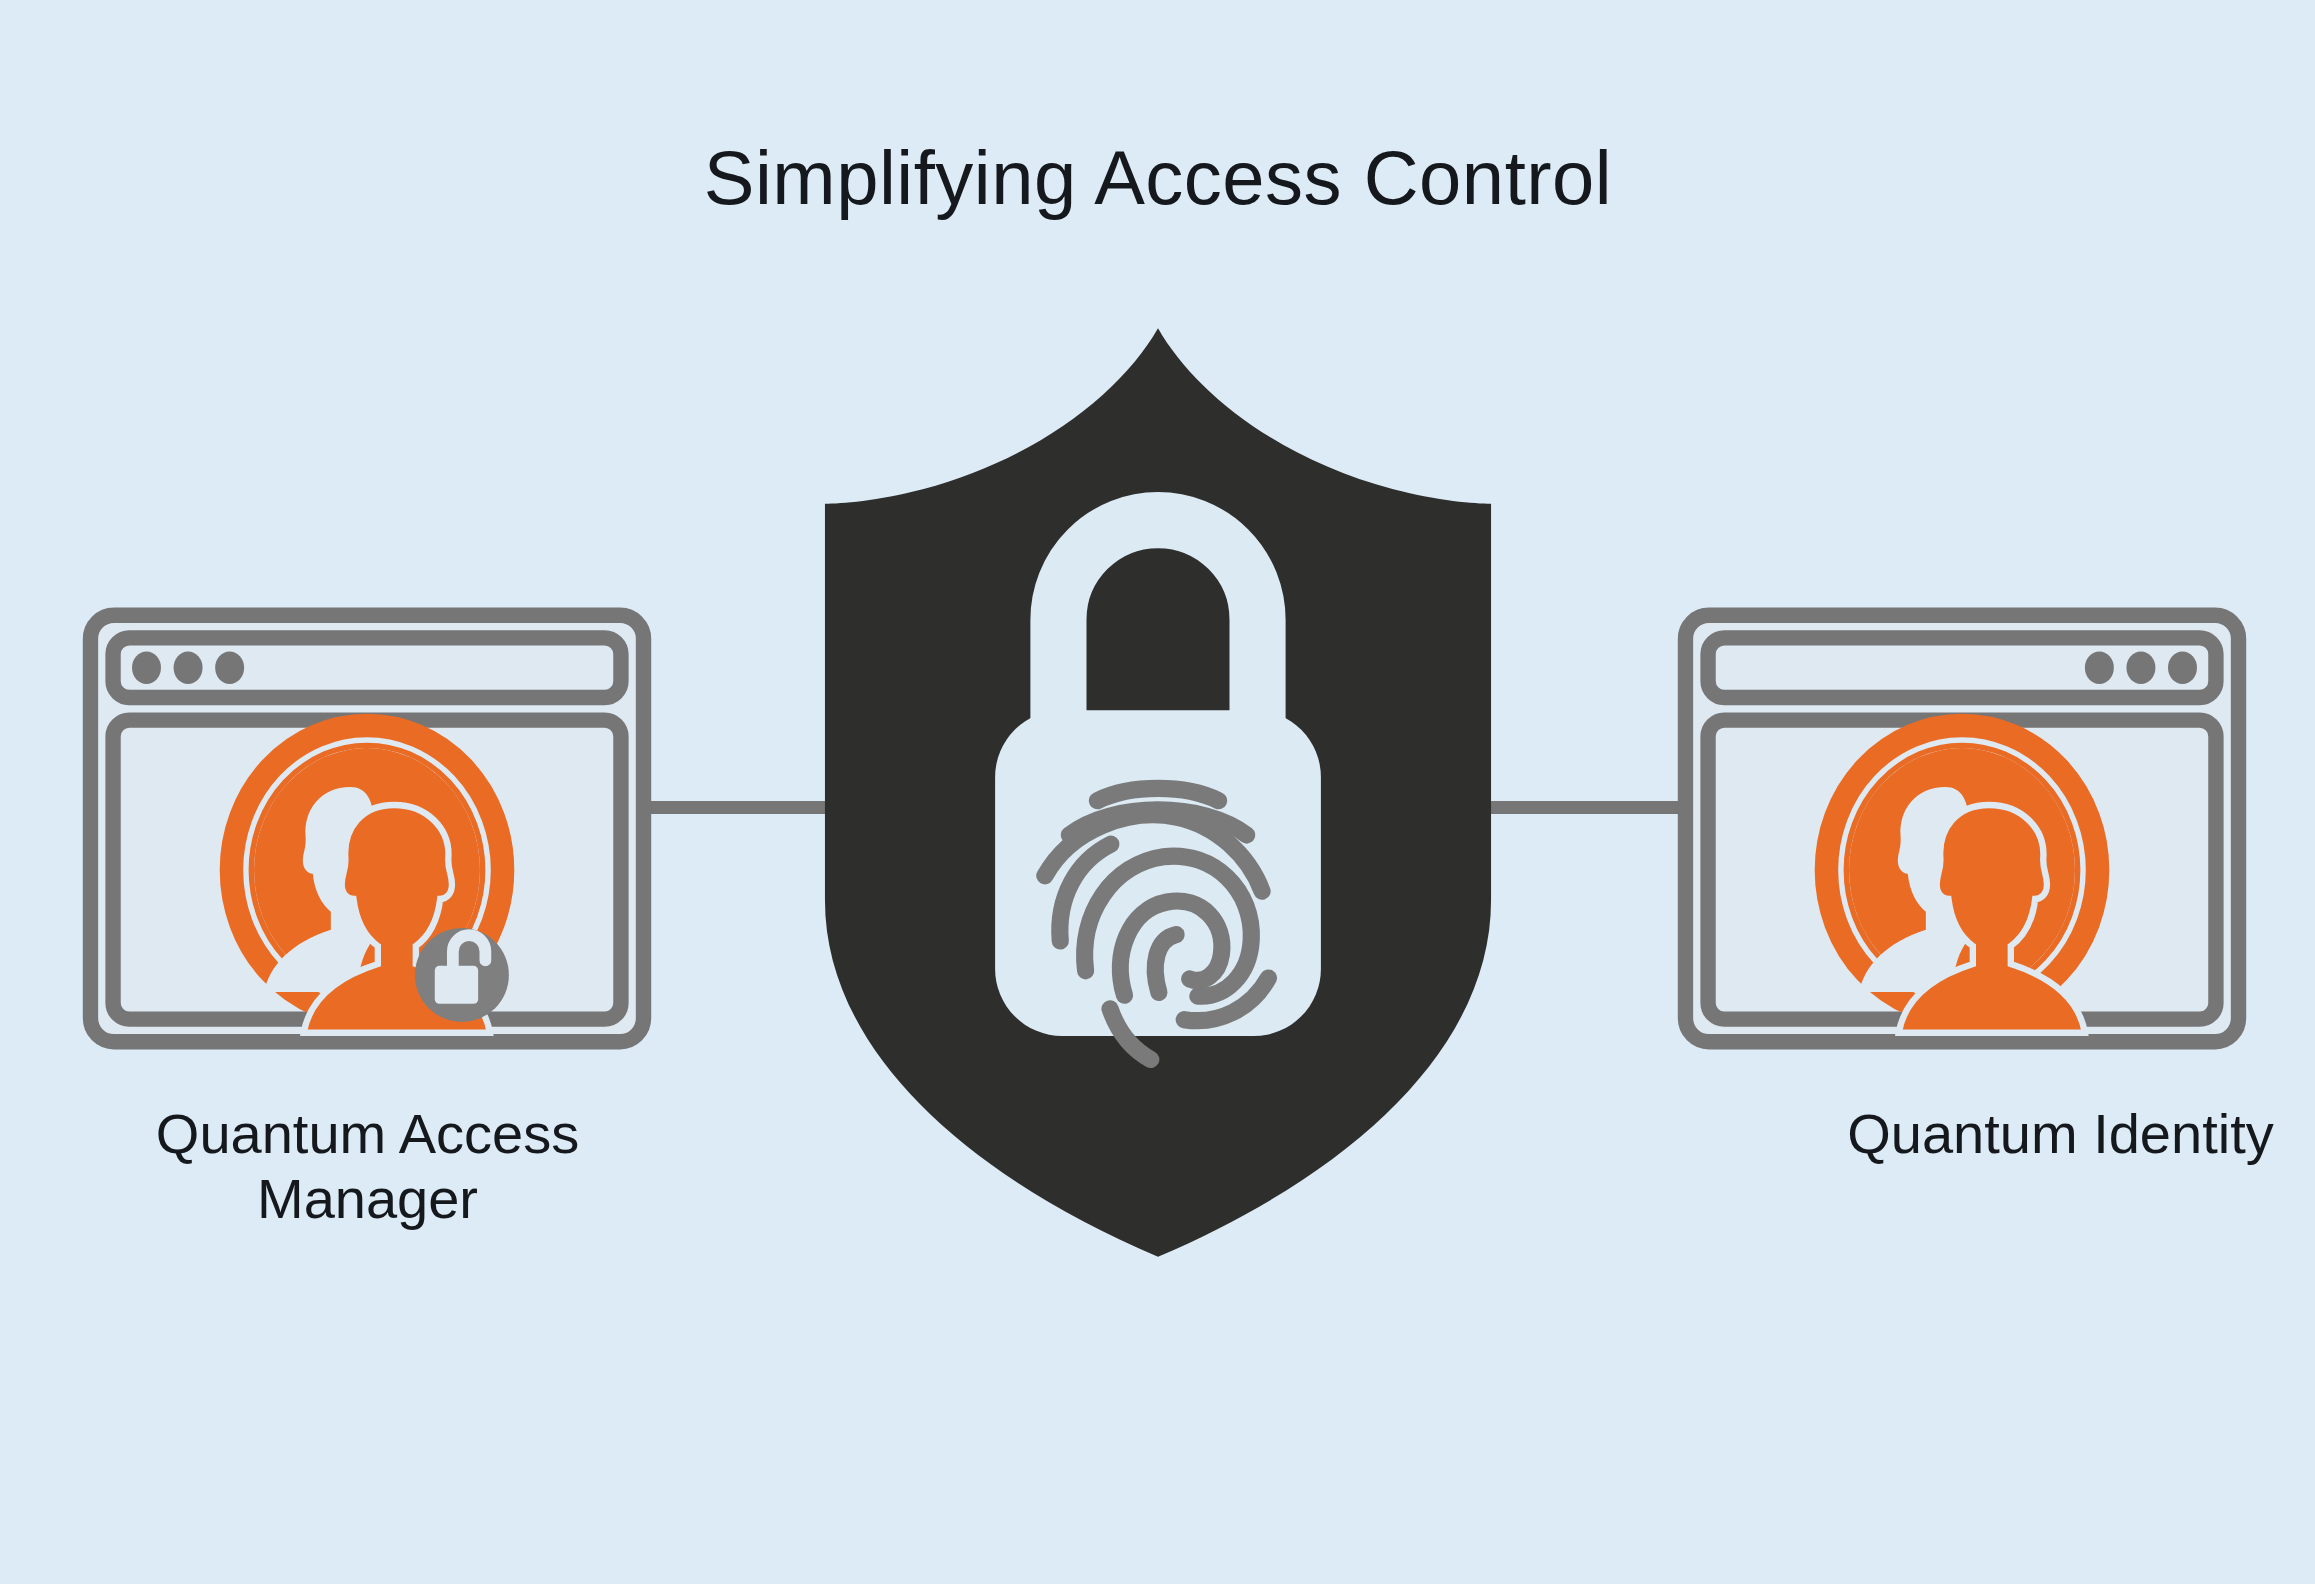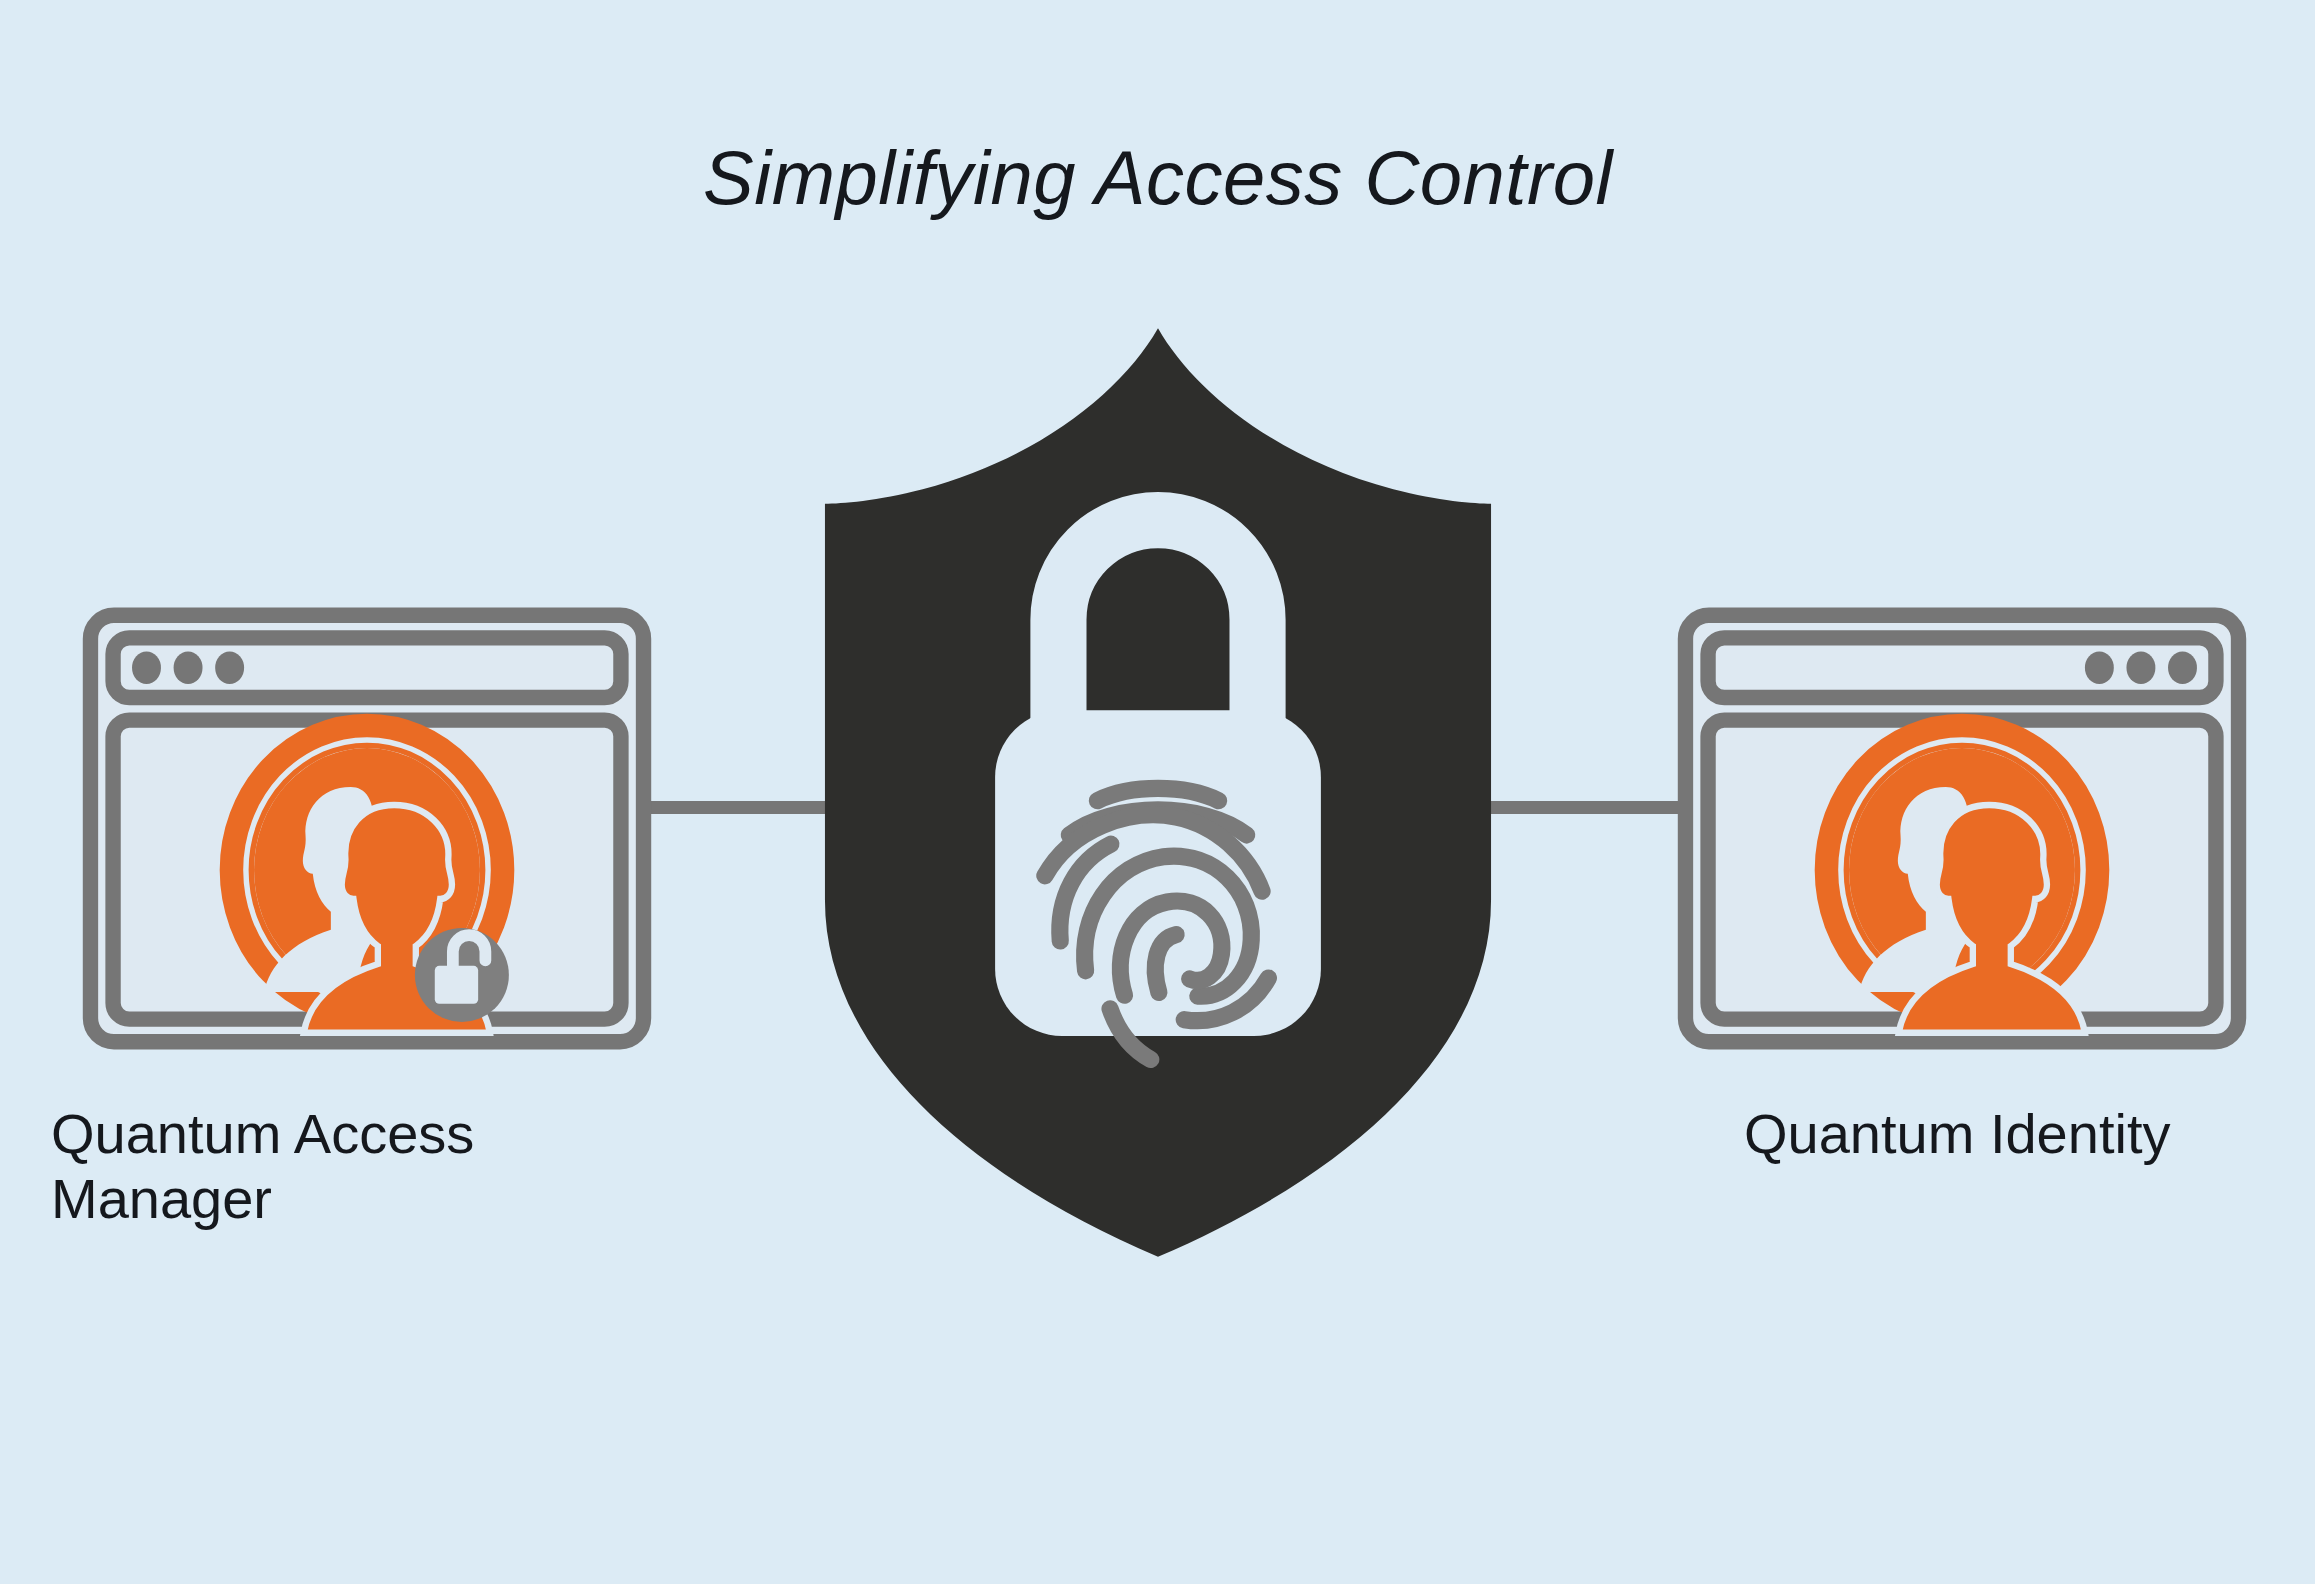--- a/index.html
+++ b/index.html
@@ -26,39 +26,38 @@
     left: 0;
     top: 140px;
     width: 2316px;
     text-align: center;
     font-size: 76px;
     font-weight: 400;
     color: #15181d;
     letter-spacing: 0.5px;
     line-height: 1;
     white-space: nowrap;
-    font-style: italic;
   }
   
   .panel {
     position: absolute;
     width: 568px;
     height: 441px;
     top: 608px;
   }
   .panel.left  { left: 83px; }
   .panel.right { left: 1678px; }
   .panel svg { display: block; width: 100%; height: 100%; overflow: visible; }
 
   
   .caption {
     position: absolute;
     top: 1102px;
     width: 633px;
-    text-align: left;
+    text-align: center;
     font-size: 56px;
     line-height: 1.16;
     color: #15181d;
     font-weight: 400;
   }
   .caption.left  { left: 51px; }
   .caption.right { left: 1744px; }
   .caption .ln { display: block; }
 
   

